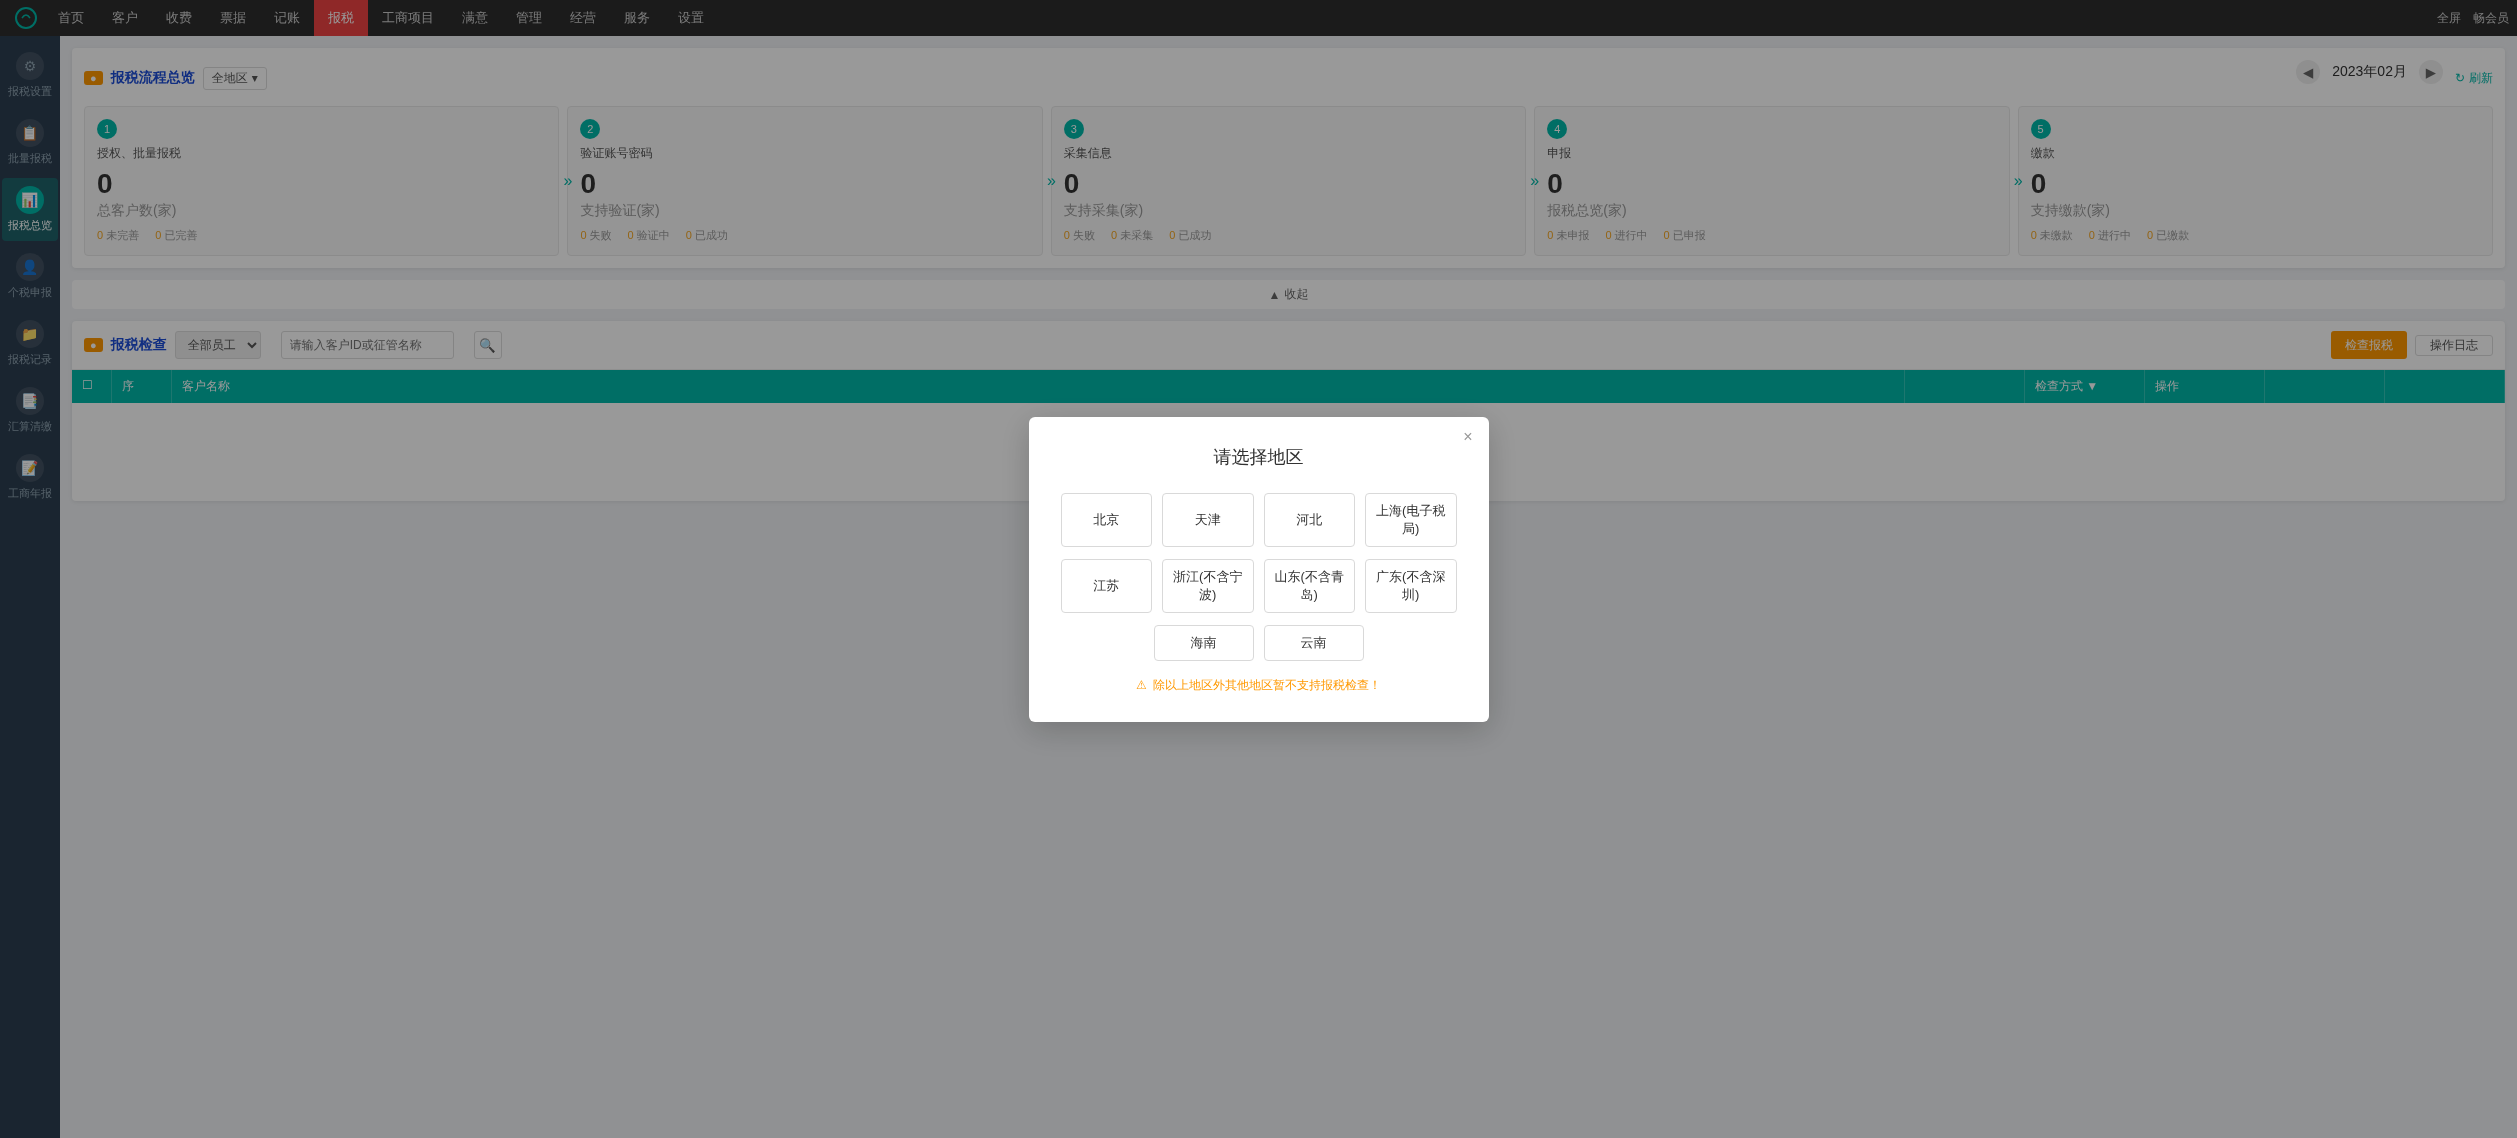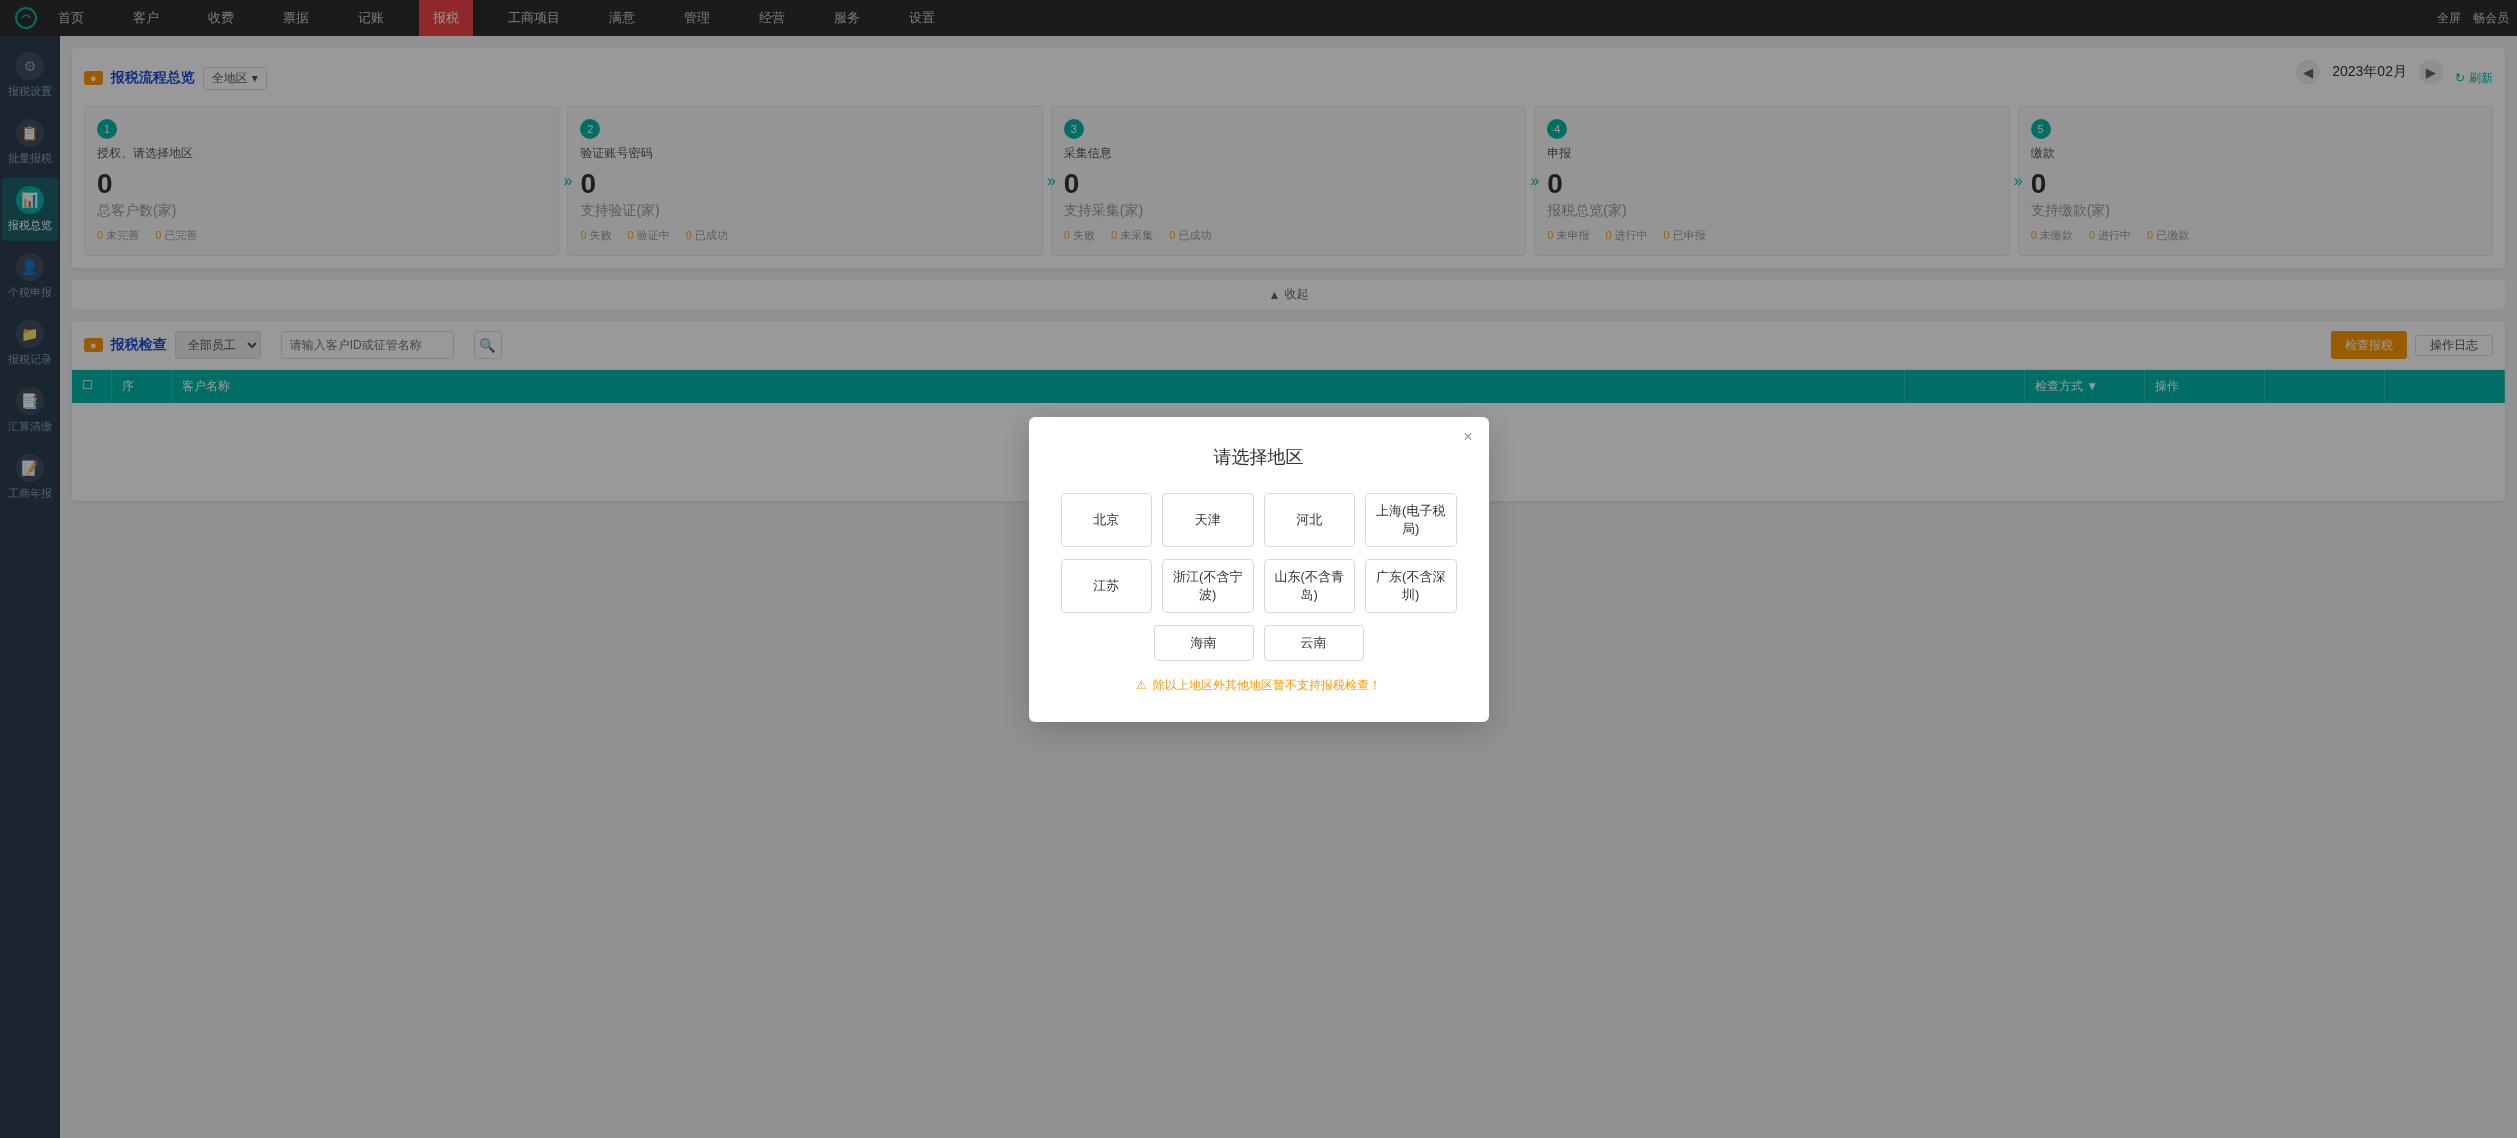--- a/index.html
+++ b/index.html
@@ -19,21 +19,20 @@
       height: 36px;
       display: flex;
       align-items: center;
       justify-content: center;
     }
     .top-nav .logo svg { width: 24px; height: 24px; }
     .top-nav .nav-items {
       display: flex;
       align-items: center;
       flex: 1;
-      gap: 21px;
     }
     .top-nav .nav-item {
       padding: 0 14px;
       height: 36px;
       display: flex;
       align-items: center;
       cursor: pointer;
       color: #ccc;
       font-size: 13px;
     }
@@ -480,21 +479,21 @@
             <span>↻</span>
             <span>刷新</span>
           </button>
         </div>
       </div>
 
       <div class="flow-steps">
 
         <div class="flow-step">
           <div class="flow-step-num">1</div>
-          <div class="flow-step-title">授权、请选择地区</div>
+          <div class="flow-step-title">授权、批量报税</div>
           <div class="flow-step-count">0</div>
           <div class="flow-step-sub">总客户数(家)</div>
           <div class="flow-step-stats">
             <div class="stat-item"><span class="num">0</span> <span class="label">未完善</span></div>
             <div class="stat-item"><span class="num">0</span> <span class="label">已完善</span></div>
           </div>
           <div class="arrow-right">»</div>
         </div>
 
         <div class="flow-step">

